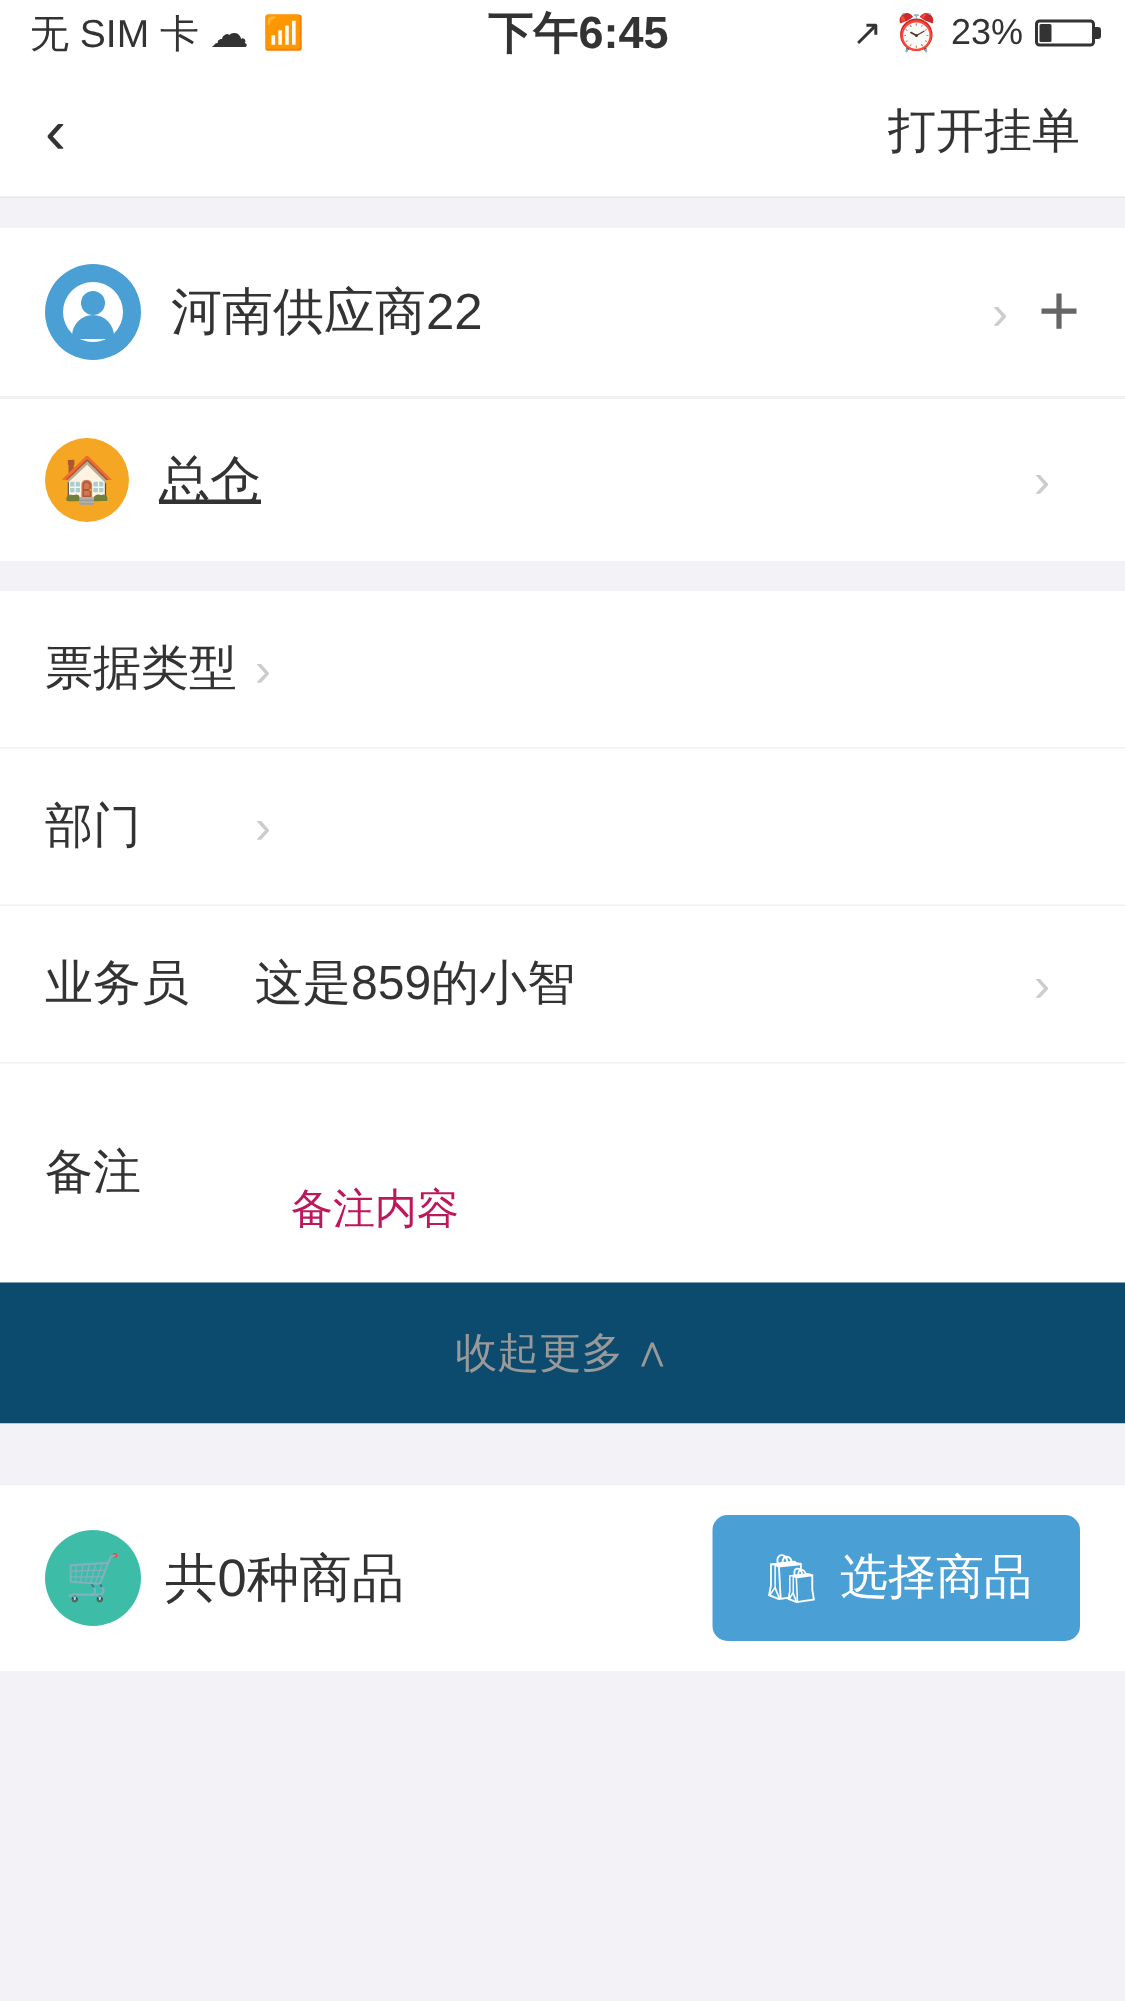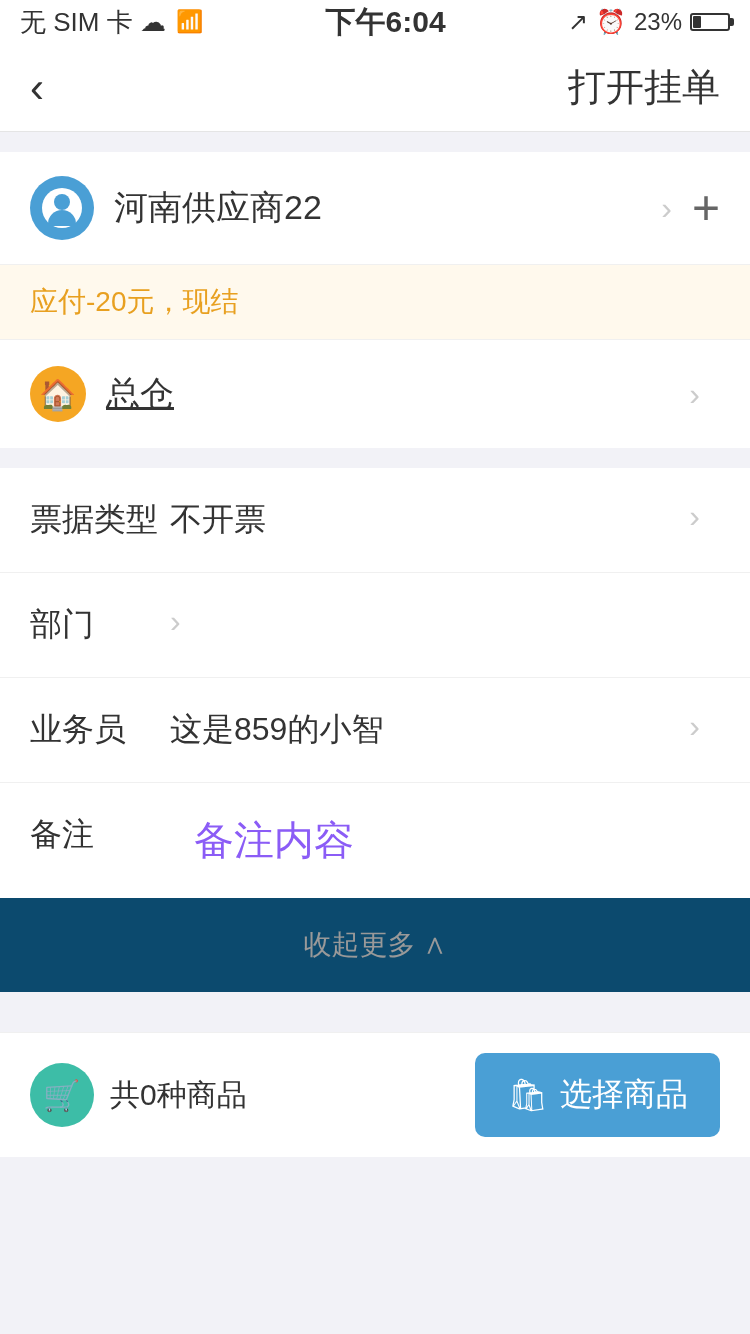--- a/index.html
+++ b/index.html
@@ -68,21 +68,21 @@
       color: #333;
       cursor: pointer;
       line-height: 1;
     }
     .nav-title {
       font-size: 36px;
       font-weight: 600;
       color: #333;
     }
     .nav-action {
-      font-size: 38px;
+      font-size: 32px;
       color: #333;
       cursor: pointer;
     }
 
     
     .section-gap {
       height: 20px;
       background: #f2f2f7;
     }
 
@@ -182,40 +182,42 @@
       text-decoration: underline;
     }
 
     
     .form-section {
       background: #fff;
       margin-top: 20px;
     }
     .form-row {
       display: flex;
+      align-items: center;
       padding: 30px 30px;
       border-bottom: 1px solid #f0f0f0;
       min-height: 90px;
     }
     .form-row:last-child { border-bottom: none; gap: 24px; }
     .form-label {
       font-size: 32px;
       color: #333;
       width: 140px;
       flex-shrink: 0;
     }
     .form-value {
       flex: 1;
       font-size: 32px;
       color: #333;
     }
     .form-placeholder {
       flex: 1;
-      font-size: 40px;
-      color: #8b5cf6;
+      font-size: 28px;
+      color: #be185d;
+      margin-top: 48px;
     }
 
     
     .collapse-toggle {
       background: #0c4a6e;
       display: flex;
       align-items: center;
       justify-content: center;
       padding: 28px 0;
       font-size: 28px;
@@ -240,21 +242,21 @@
     }
     .product-icon {
       width: 64px; height: 64px;
       border-radius: 50%;
       background: #3dbda7;
       display: flex; align-items: center; justify-content: center;
       font-size: 30px;
       color: #fff;
     }
     .product-count-text {
-      font-size: 30px;
+      font-size: 35px;
       color: #333;
     }
     .select-btn {
       background: #4a9fd5;
       color: #fff;
       border: none;
       border-radius: 10px;
       padding: 20px 32px;
       font-size: 32px;
       display: flex;
@@ -271,21 +273,21 @@
     }
   </style>
 </head>
 <body>
 
 <div class="status-bar">
   <div class="status-left">
     <span>无 SIM 卡 ☁</span>
     <span class="wifi-icon">📶</span>
   </div>
-  <div class="status-center">下午6:04</div>
+  <div class="status-center">下午6:45</div>
   <div class="status-right">
     <span>↗</span>
     <span>⏰</span>
     <span>23%</span>
     <span class="battery-block">
       <span class="battery-fill"></span>
     </span>
   </div>
 </div>
 
@@ -299,36 +301,32 @@
 <div class="card">
   <div class="supplier-row">
     <div class="supplier-avatar">
       <div class="supplier-avatar-inner"></div>
     </div>
     <span class="supplier-name">河南供应商22</span>
     <span class="chevron">›</span>
     <span class="add-btn">+</span>
   </div>
 
-  <div class="notice-banner">
-    <span>应付-20元，现结</span>
-  </div>
 
   <div class="warehouse-row">
     <div class="warehouse-icon">🏠</div>
     <span class="warehouse-name">总仓</span>
     <span class="chevron">›</span>
   </div>
 </div>
 
 <div class="form-section">
 
   <div class="form-row">
     <span class="form-label">票据类型</span>
-    <span class="form-value">不开票</span>
     <span class="chevron">›</span>
   </div>
 
   <div class="form-row">
     <span class="form-label">部门</span>
     <span class="chevron">›</span>
   </div>
 
   <div class="form-row">
     <span class="form-label">业务员</span>

